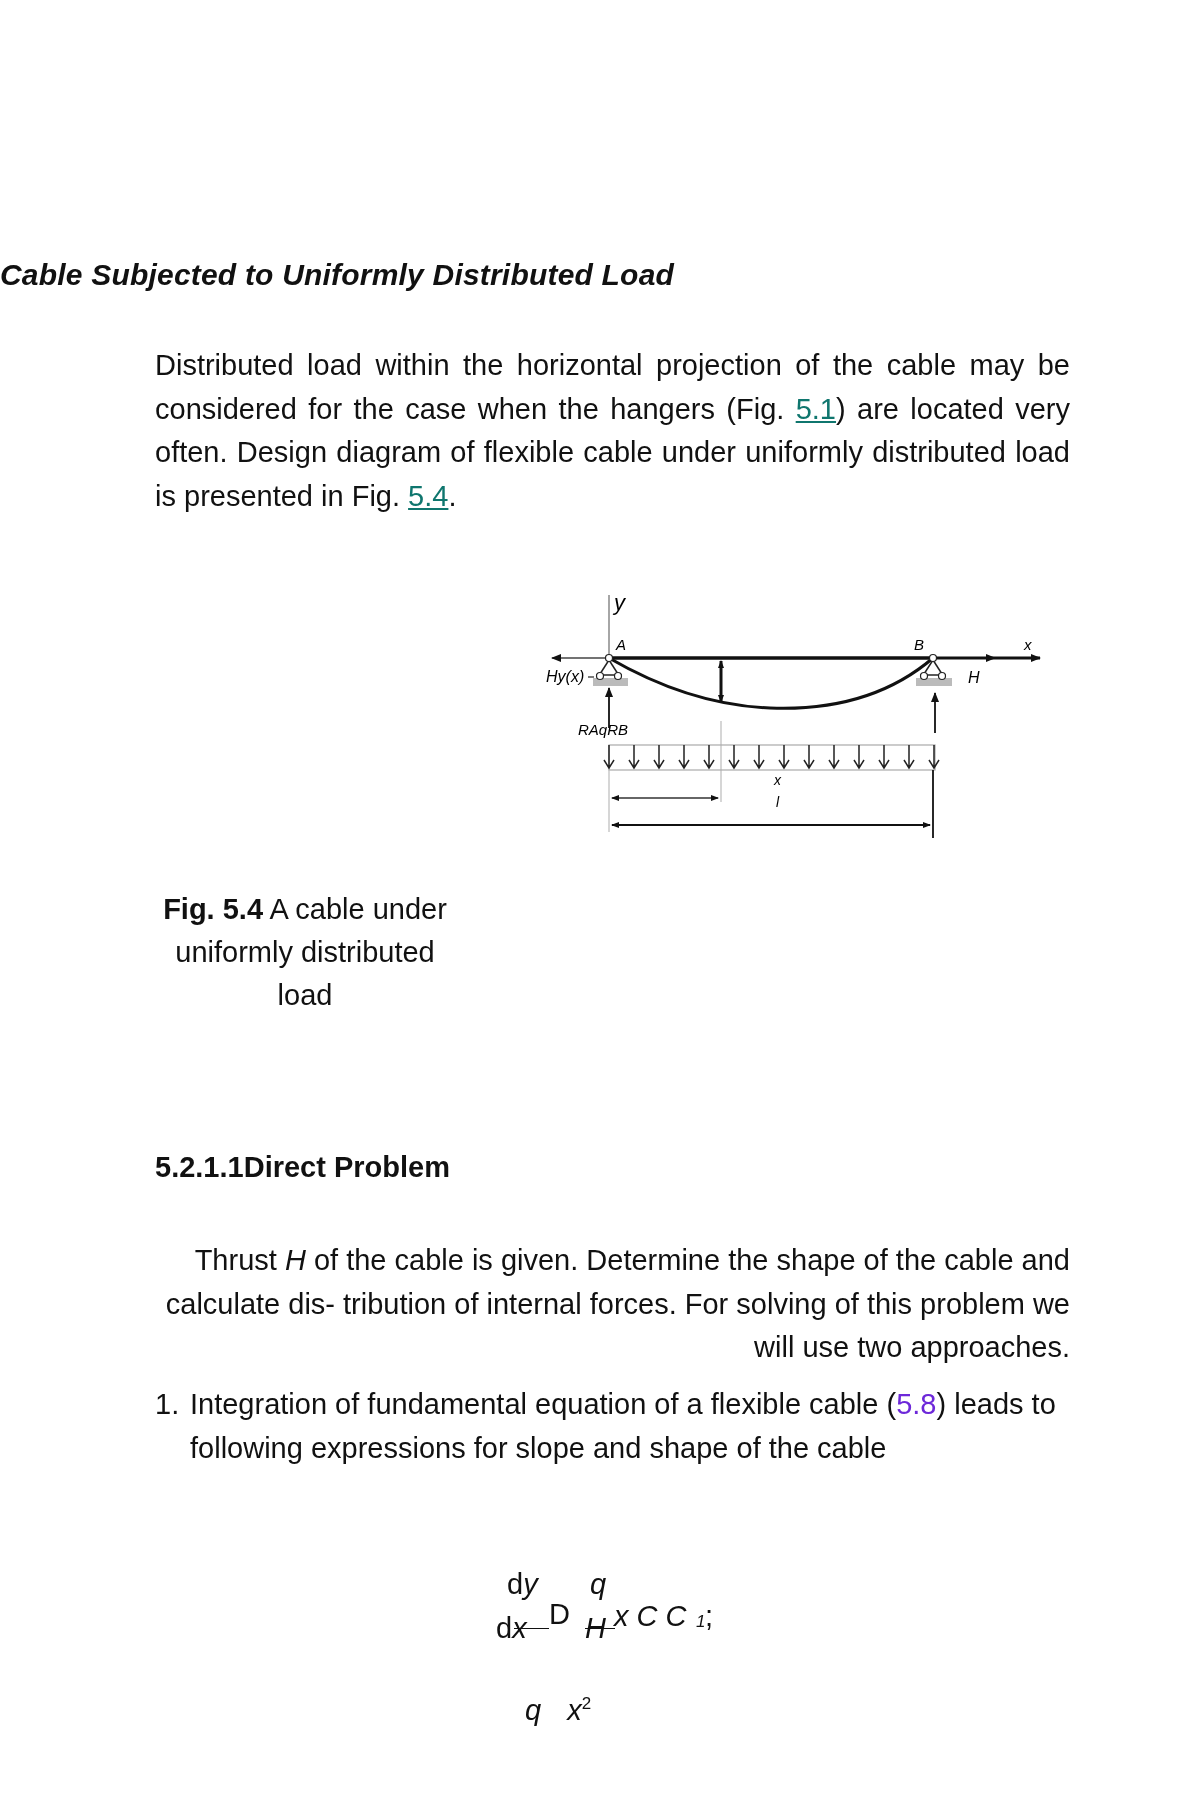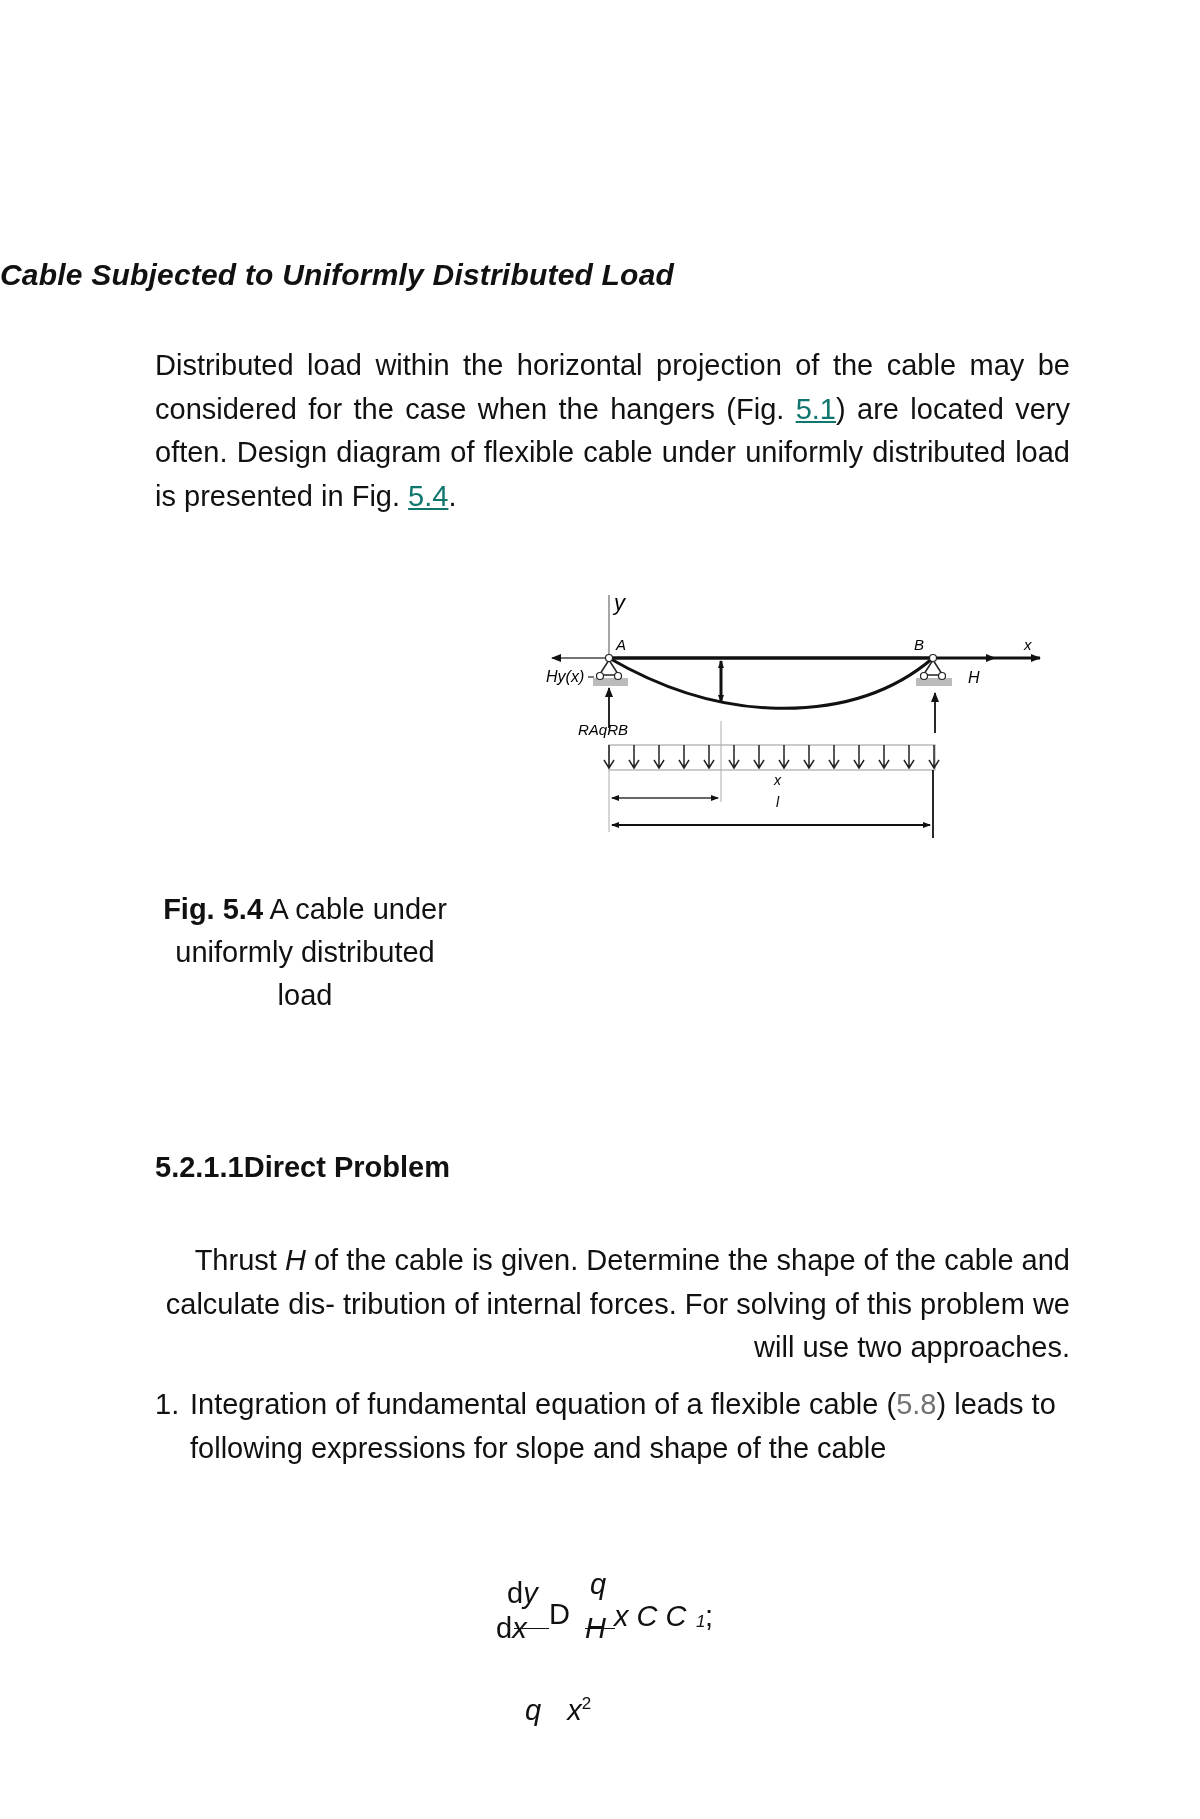--- a/index.html
+++ b/index.html
@@ -4,21 +4,21 @@
   <style>
     html, body { margin: 0; padding: 0; background: #ffffff; }
     body { width: 1200px; height: 1819px; position: relative; overflow: hidden;
            font-family: "Liberation Sans", sans-serif; color: #111; }
     .abs { position: absolute; }
     .title { left: 0; width: 1200px; top: 258px; text-align: left; font-size: 30px;
              font-weight: bold; font-style: italic; letter-spacing: 0.2px; }
     .para { left: 155px; width: 915px; font-size: 29px; line-height: 43.5px; }
     .justify { text-align: justify; text-align-last: left; }
     .link { color: #0f766e; text-decoration: underline; }
-    .ref { color: #737373; }
+    .ref { color: #6d28d9; }
     .caption { left: 155px; top: 888px; width: 300px; font-size: 29px; line-height: 43px; text-align: center; }
     .caption b { font-weight: bold; }
     .heading { left: 155px; top: 1151px; font-size: 29px; font-weight: bold; }
     .list { left: 155px; top: 1383px; width: 915px; font-size: 29px; line-height: 43.5px; }
     .list .num { position: absolute; left: 0; top: 0; }
     .list .body { margin-left: 35px; }
     .eq { font-size: 29px; }
     .it { font-style: italic; }
     svg text { font-family: "Liberation Sans", sans-serif; font-style: italic; }
   </style>
@@ -123,21 +123,21 @@
 <div class="abs para" style="top:1239px;text-align:right;"><span>Thrust </span><span class="it">H</span><span> of the cable is given. Determine the shape of the cable and calculate dis- tribution of internal forces. For solving of this problem we will use two approaches.</span></div>
 
 <div class="abs list">
   <div style="position:relative;">
     <span class="num">1.</span>
     <div class="body"><span>Integration of fundamental equation of a flexible cable (</span><span class="ref">5.8</span><span>) leads to following expressions for slope and shape of the cable</span></div>
   </div>
 </div>
 
 <div class="abs eq" style="left:487px; top:1568px; width:300px; height:110px;">
-  <span class="abs" style="left:20px; top:0;margin-top:9px;"><span>d</span><span class="it">y</span></span>
+  <span class="abs" style="left:20px; top:0;"><span>d</span><span class="it">y</span></span>
   <span class="abs" style="left:9px; top:44px;"><span>d</span><span class="it">x</span></span>
   <span class="abs" style="left:27px; top:60px; width:35px; border-top:1.5px solid #111;"></span>
   <span class="abs" style="left:62px; top:30px;">D</span>
   <span class="abs it" style="left:103px; top:0;">q</span>
   <span class="abs" style="left:98px; top:60px; width:30px; border-top:1.5px solid #111;"></span>
   <span class="abs it" style="left:98px; top:44px;">H</span>
   <span class="abs it" style="left:127px; top:32px;">x C C</span>
   <span class="abs it" style="left:209px; top:44px; font-size:17px;">1</span>
   <span class="abs" style="left:218px; top:32px;">;</span>
 </div>

